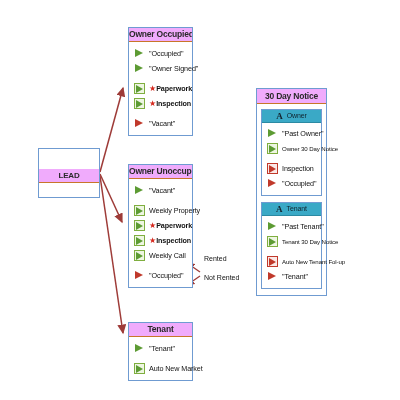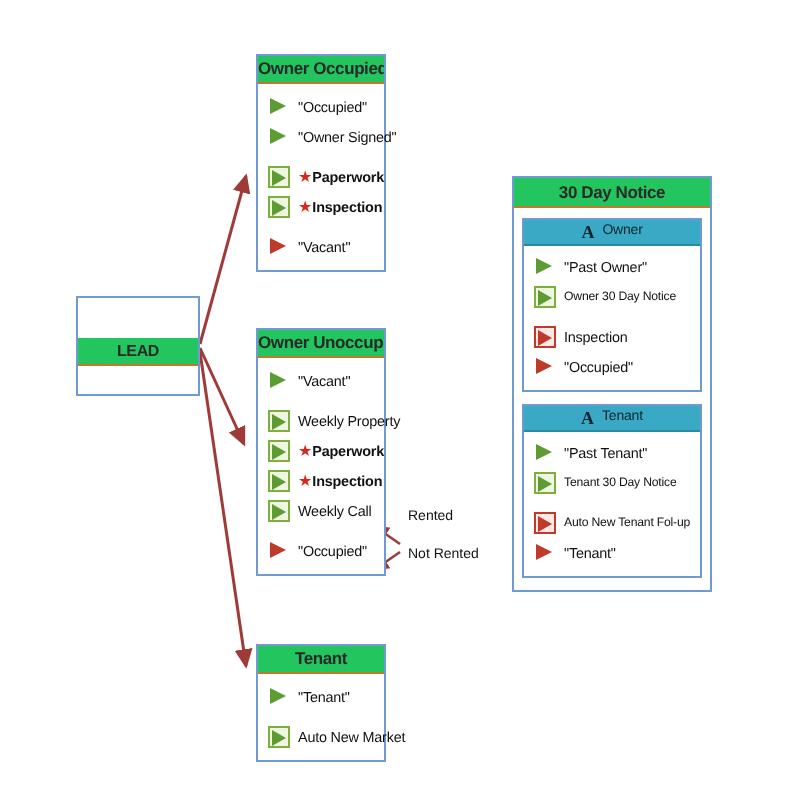--- a/index.html
+++ b/index.html
@@ -28,21 +28,21 @@
   }
 
   
   .node {
     position: absolute;
     box-sizing: border-box;
     background: #ffffff;
     border: 1px solid #6f9bd1;
   }
   .node-header {
-    background: #22c55e;
+    background: #f0abfc;
     border-bottom: 1px solid #c8762a;
     color: #2a2a2a;
     font-size: 8.5px;
     font-weight: bold;
     text-align: center;
     line-height: 13px;
     height: 13px;
     letter-spacing: -0.2px;
     white-space: nowrap;
     overflow: hidden;
@@ -106,21 +106,21 @@
   #lead .node-header { font-size: 8px; margin-top: 20px; }
   #lead .node-body { height: 36px; }
 
   
   #owner-occupied   { left: 128px; top: 27px;  width: 65px; }
   #owner-unoccupied { left: 128px; top: 164px; width: 65px; }
   #tenant-box       { left: 128px; top: 322px; width: 65px; }
 
   
   #notice {
-    left: 256px; top: 88px; width: 100px;
+    left: 256px; top: 88px; width: 71px;
     border: 1px solid #6f9bd1;
     background: #ffffff;
     box-sizing: border-box;
   }
   #notice > .node-header { height: 14px; line-height: 14px; font-size: 8.5px; }
   #notice .panel-body { padding: 5px 4px 6px 4px; }
   .subgroup {
     border: 1px solid #6f9bd1;
     background: #ffffff;
     margin-bottom: 6px;

